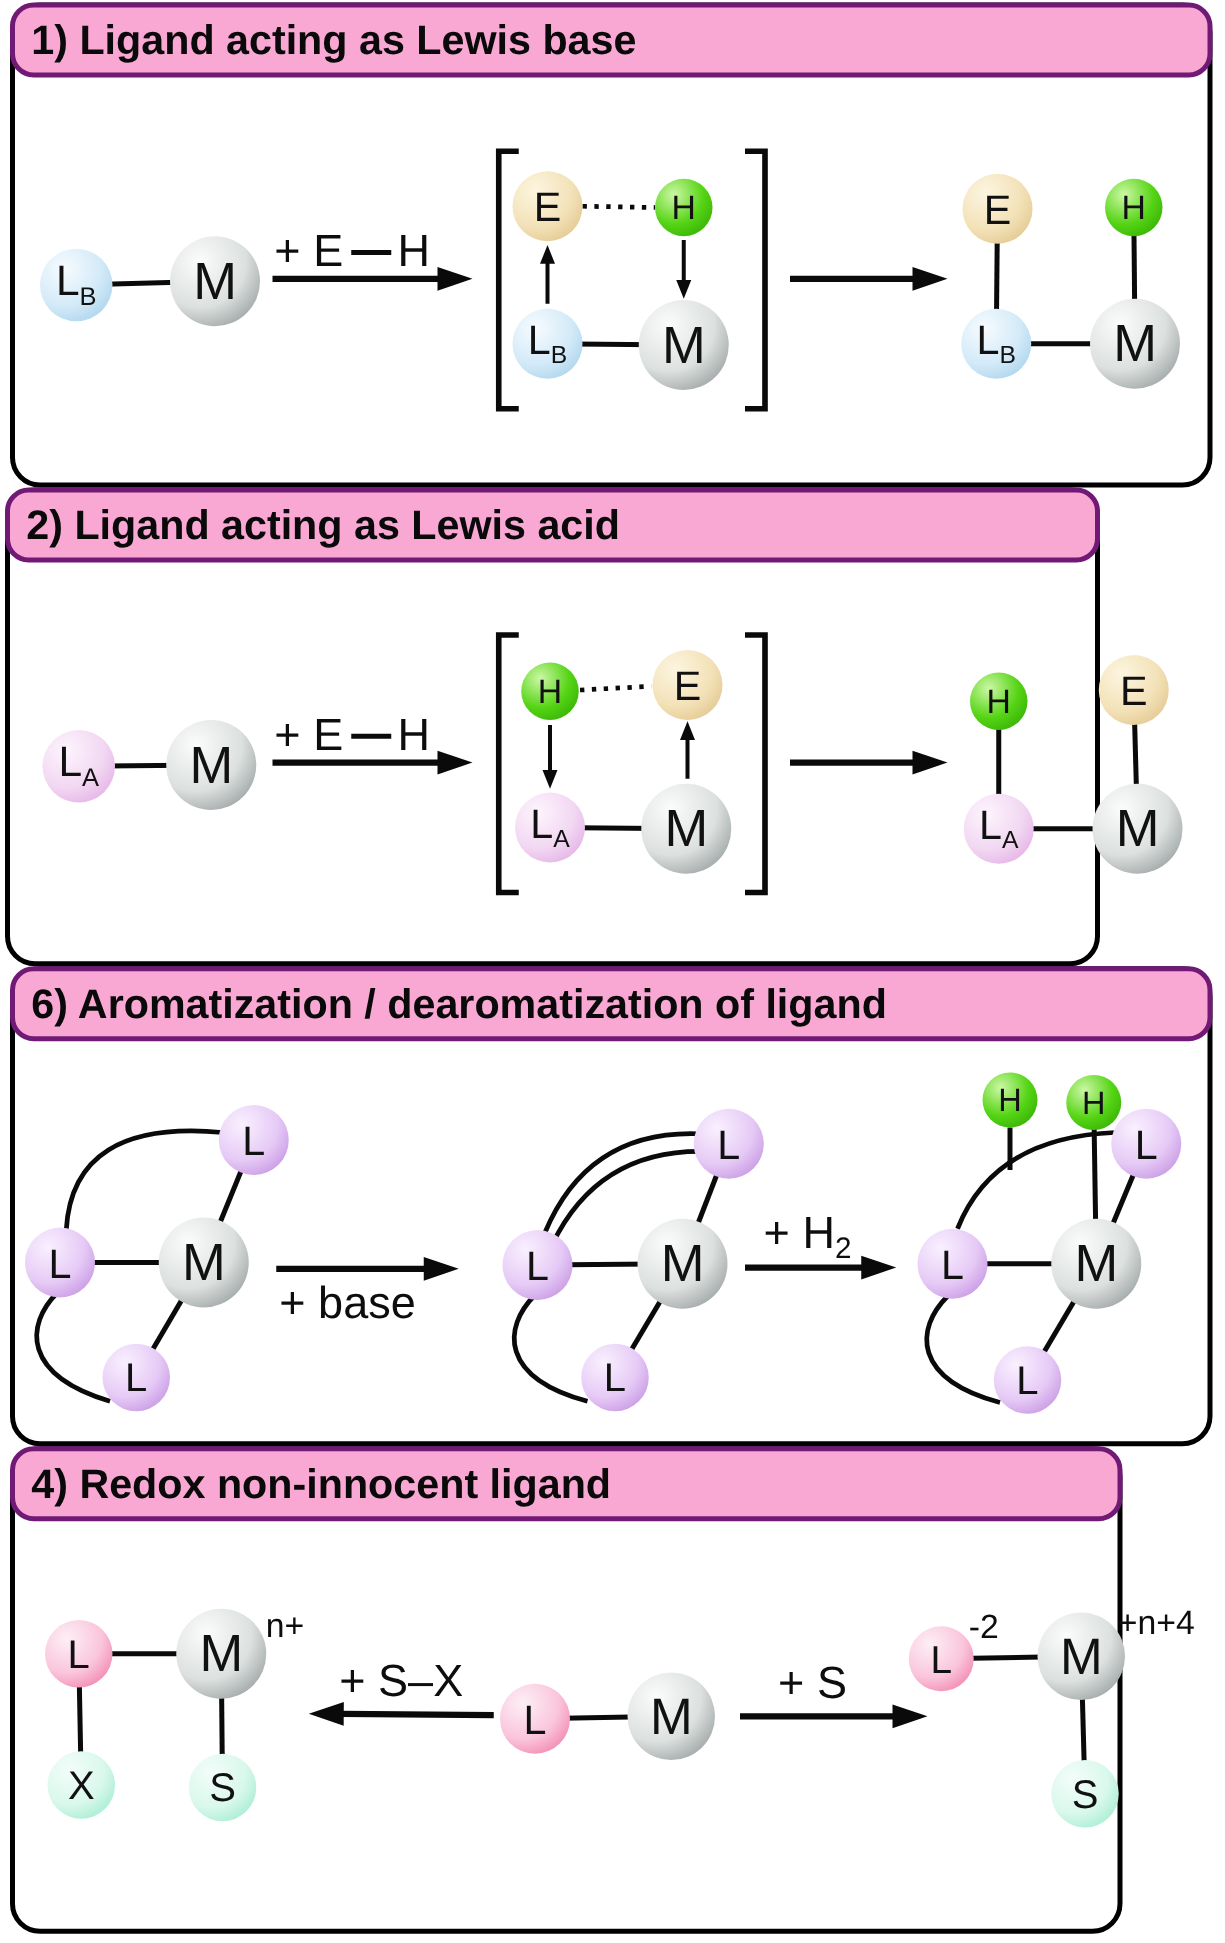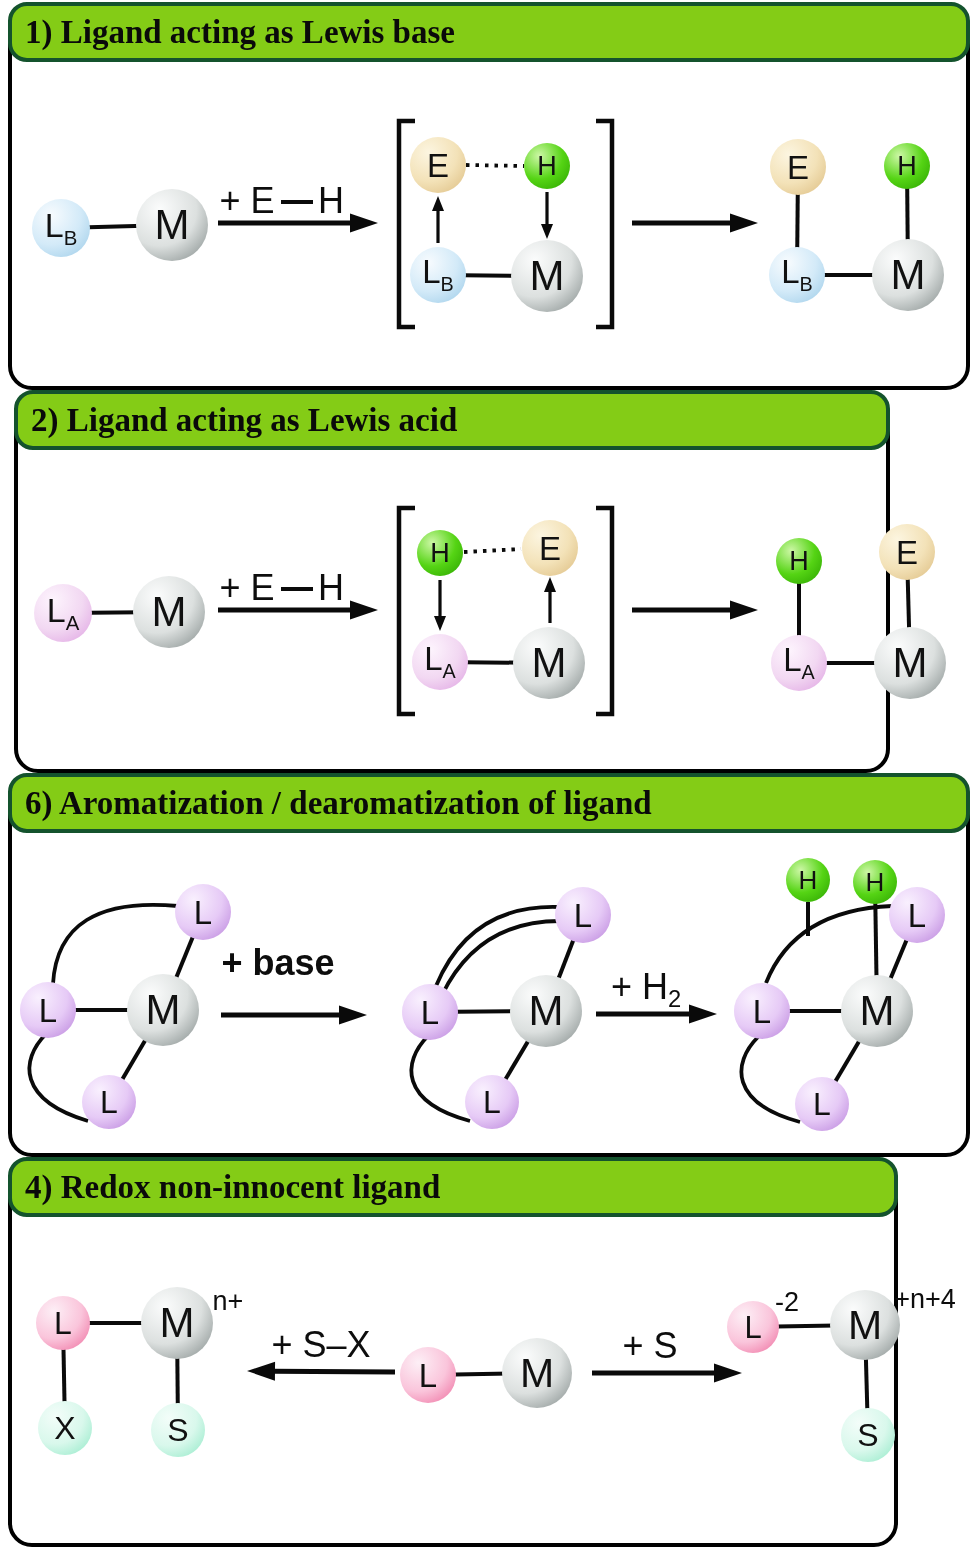--- a/index.html
+++ b/index.html
@@ -6,23 +6,23 @@
   body {
     width:980px; height:1554px; position:relative; background:#ffffff;
     font-family:"Liberation Sans", sans-serif; overflow:hidden;
   }
   .panel {
     position:absolute; background:#ffffff; border:4px solid #000;
     border-radius:24px; box-sizing:border-box; z-index:1;
   }
   .hdr {
     position:absolute; left:-4px; top:-4px; right:-4px; height:60px;
-    background:#84cc16; border:4px solid #14532d; border-radius:19px;
+    background:#f9a8d4; border:4px solid #701a75; border-radius:19px;
     box-sizing:border-box; display:flex; align-items:center;
-    padding-left:13px; z-index:2;font-family:Liberation Serif, serif;
+    padding-left:13px; z-index:2;
   }
   .hdr span { font-weight:bold; font-size:33px; color:#0a0a0a; white-space:nowrap; }
   #gfx { position:absolute; left:0; top:0; z-index:3; pointer-events:none; }
   .sphere {
     position:absolute; border-radius:50%; display:flex; align-items:center;
     justify-content:center; z-index:4; color:#111;
   }
   .sphere .lbl { line-height:1; }
   .sphere sub { font-size:0.6em; line-height:1; }
   .dtext {
@@ -32,21 +32,21 @@
   .dtext sub { font-size:0.66em; }
 </style>
 </head>
 <body>
 
 <div class="panel" style="left: 8px; top: 2px; width: 962px; height: 388px;">
   <div class="hdr">
     <span>1) Ligand acting as Lewis base</span>
   </div>
 </div>
-<div class="panel" style="left: 14px; top: 390px; width: 876px; height: 383px;">
+<div class="panel" style="left: 4px; top: 390px; width: 876px; height: 383px;">
   <div class="hdr">
     <span>2) Ligand acting as Lewis acid</span>
   </div>
 </div>
 <div class="panel" style="left: 8px; top: 773px; width: 962px; height: 384px;">
   <div class="hdr">
     <span>6) Aromatization / dearomatization of ligand</span>
   </div>
 </div>
 <div class="panel" style="left: 8px; top: 1157px; width: 890px; height: 390px;">
@@ -224,21 +224,21 @@
     </div>
     <div class="sphere" style="left: 734px; top: 983px; width: 56px; height: 56px; background: radial-gradient(circle at 33% 28%, rgb(249, 240, 254) 0%, rgb(230, 202, 246) 52%, rgb(187, 133, 220) 97%); font-size: 33px;">
       <span class="lbl">L</span>
     </div>
     <div class="sphere" style="left: 841px; top: 975px; width: 72px; height: 72px; background: radial-gradient(circle at 33% 28%, rgb(251, 252, 252) 0%, rgb(220, 224, 223) 52%, rgb(131, 140, 139) 97%); font-size: 42px;">
       <span class="lbl">M</span>
     </div>
     <div class="sphere" style="left: 795px; top: 1077px; width: 54px; height: 54px; background: radial-gradient(circle at 33% 28%, rgb(249, 240, 254) 0%, rgb(230, 202, 246) 52%, rgb(187, 133, 220) 97%); font-size: 32px;">
       <span class="lbl">L</span>
     </div>
-    <div class="dtext" style="left: 278px; top: 963px; font-size: 36px; font-weight: bold;">+ base</div>
+    <div class="dtext" style="left: 278px; top: 1042px; font-size: 36px;">+ base</div>
     <div class="dtext" style="left: 646px; top: 990px; font-size: 36px;">+ H<sub>2</sub></div>
     <div class="sphere" style="left: 36px; top: 1296px; width: 54px; height: 54px; background: radial-gradient(circle at 33% 28%, rgb(253, 239, 246) 0%, rgb(250, 197, 219) 52%, rgb(238, 111, 159) 97%); font-size: 32px;">
       <span class="lbl">L</span>
     </div>
     <div class="sphere" style="left: 141px; top: 1287px; width: 72px; height: 72px; background: radial-gradient(circle at 33% 28%, rgb(251, 252, 252) 0%, rgb(220, 224, 223) 52%, rgb(131, 140, 139) 97%); font-size: 42px;">
       <span class="lbl">M</span>
     </div>
     <div class="sphere" style="left: 38px; top: 1401px; width: 54px; height: 54px; background: radial-gradient(circle at 33% 28%, rgb(243, 253, 249) 0%, rgb(217, 248, 236) 52%, rgb(146, 233, 199) 97%); font-size: 32px;">
       <span class="lbl">X</span>
     </div>

